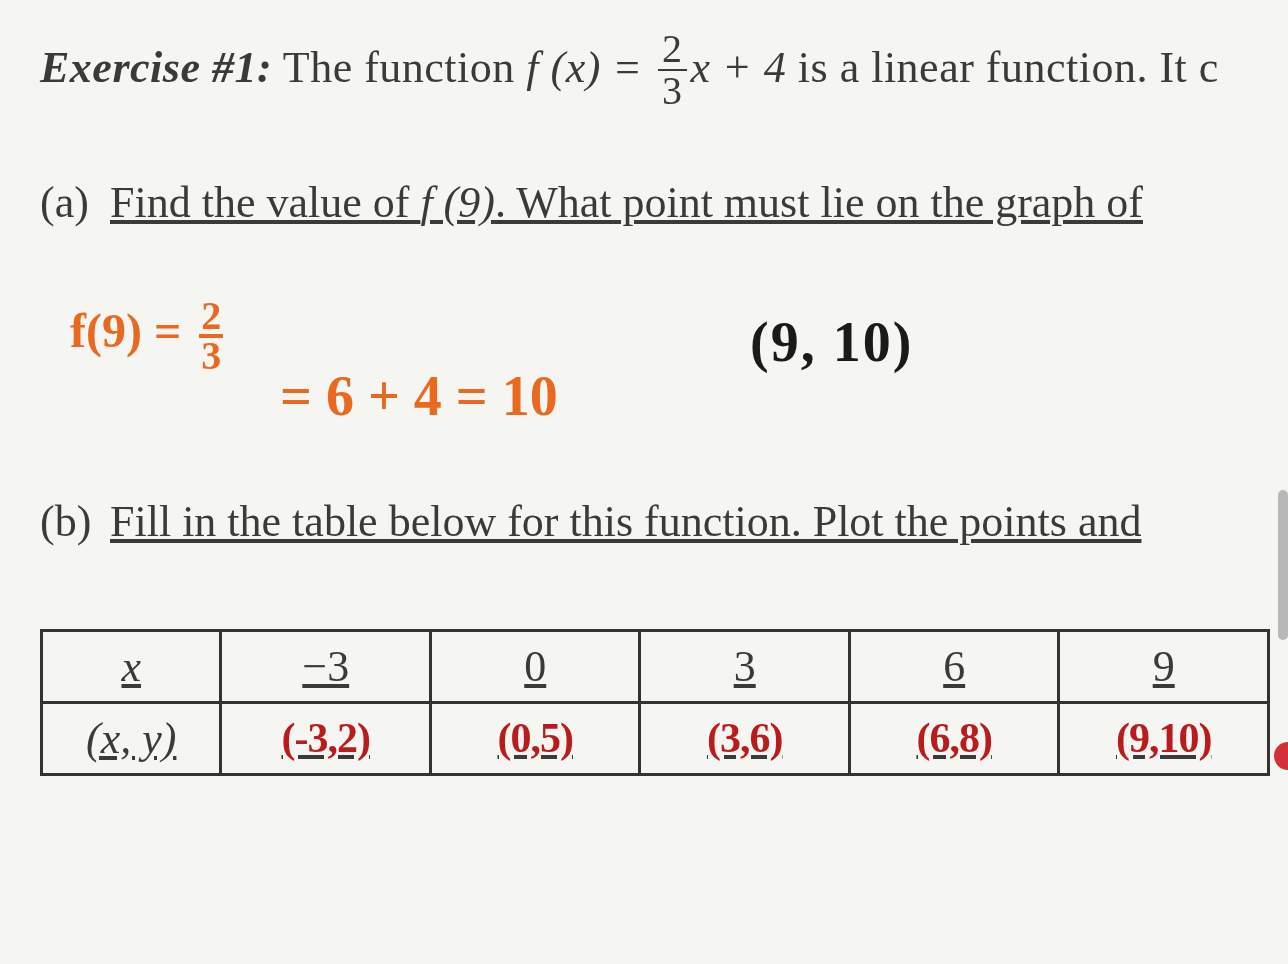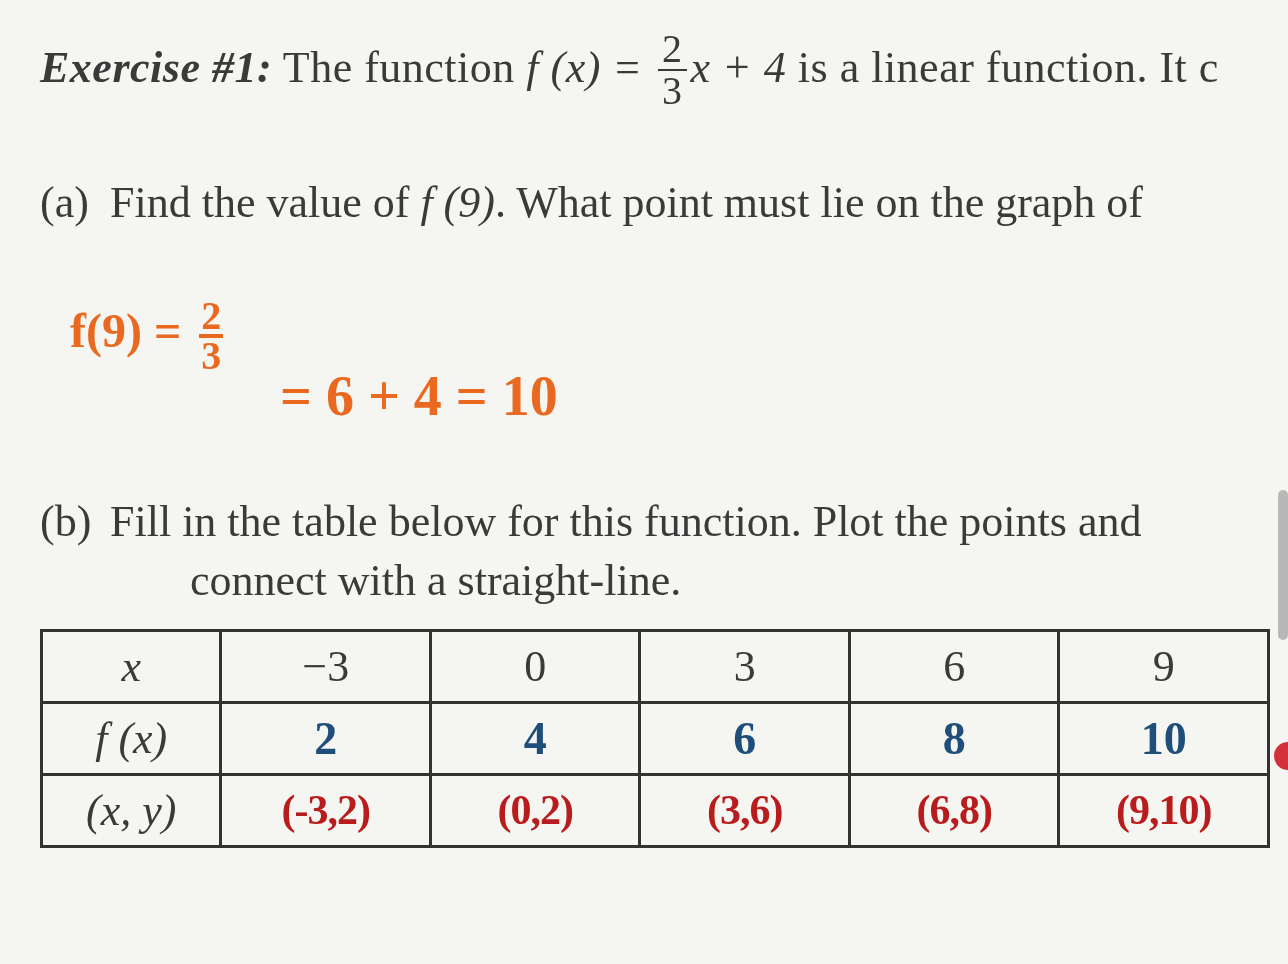--- a/index.html
+++ b/index.html
@@ -39,20 +39,21 @@
     }
     .fraction .num {
       border-bottom: 2.5px solid #3a3a3a;
       padding: 0 4px;
     }
     .fraction .den {
       padding: 0 4px;
     }
     .part {
       margin-bottom: 30px;
+      text-decoration: underline;
     }
     .part-text {
       font-size: 44px;
       line-height: 1.35;
       padding-left: 80px;
       text-indent: -80px;
     }
     .part-label {
       display: inline-block;
       width: 70px;
@@ -160,52 +161,45 @@
     </div>
 
     <div class="work-area">
       <div class="handwriting hw-orange hw-line1">
         <span>f(9) = </span><span class="hw-frac">
             <span class="num">2</span>
             <span class="den">3</span>
           </span>
       </div>
       <div class="handwriting hw-orange hw-line2">= 6 + 4 = 10</div>
+      <div class="handwriting hw-black hw-point">(9, 10)</div>
     </div>
   </div>
 
   <div class="part">
     <div class="part-text">
       <span class="part-label">(b)</span><span>Fill in the table below for this function. Plot the points and</span><br>
-      <span style="visibility:hidden" class="part-label">(b)</span><span>connect with a straight-line.</span>
+      <span style="visibility:hidden" class="part-label">(b)</span>
     </div>
 
     <div class="table-wrap">
       <table>
         <tbody>
             <tr>
           <td class="head-col">x</td>
           <td class="data-col">−3</td>
           <td class="data-col">0</td>
           <td class="data-col">3</td>
           <td class="data-col">6</td>
           <td class="data-col">9</td>
         </tr>
         <tr>
-          <td class="head-col"><span class="fn-it">f (x)</span></td>
-          <td class="data-col hw-cell">2</td>
-          <td class="data-col hw-cell">4</td>
-          <td class="data-col hw-cell">6</td>
-          <td class="data-col hw-cell">8</td>
-          <td class="data-col hw-cell">10</td>
-        </tr>
-        <tr>
           <td class="head-col">(x, y)</td>
           <td class="data-col hw-cell-pair">(-3,2)</td>
-          <td class="data-col hw-cell-pair">(0,2)</td>
+          <td class="data-col hw-cell-pair">(0,5)</td>
           <td class="data-col hw-cell-pair">(3,6)</td>
           <td class="data-col hw-cell-pair">(6,8)</td>
           <td class="data-col hw-cell-pair">(9,10)</td>
         </tr>
       </tbody>
         </table>
     </div>
   </div>
 
   <div class="scroll-hint"></div>

